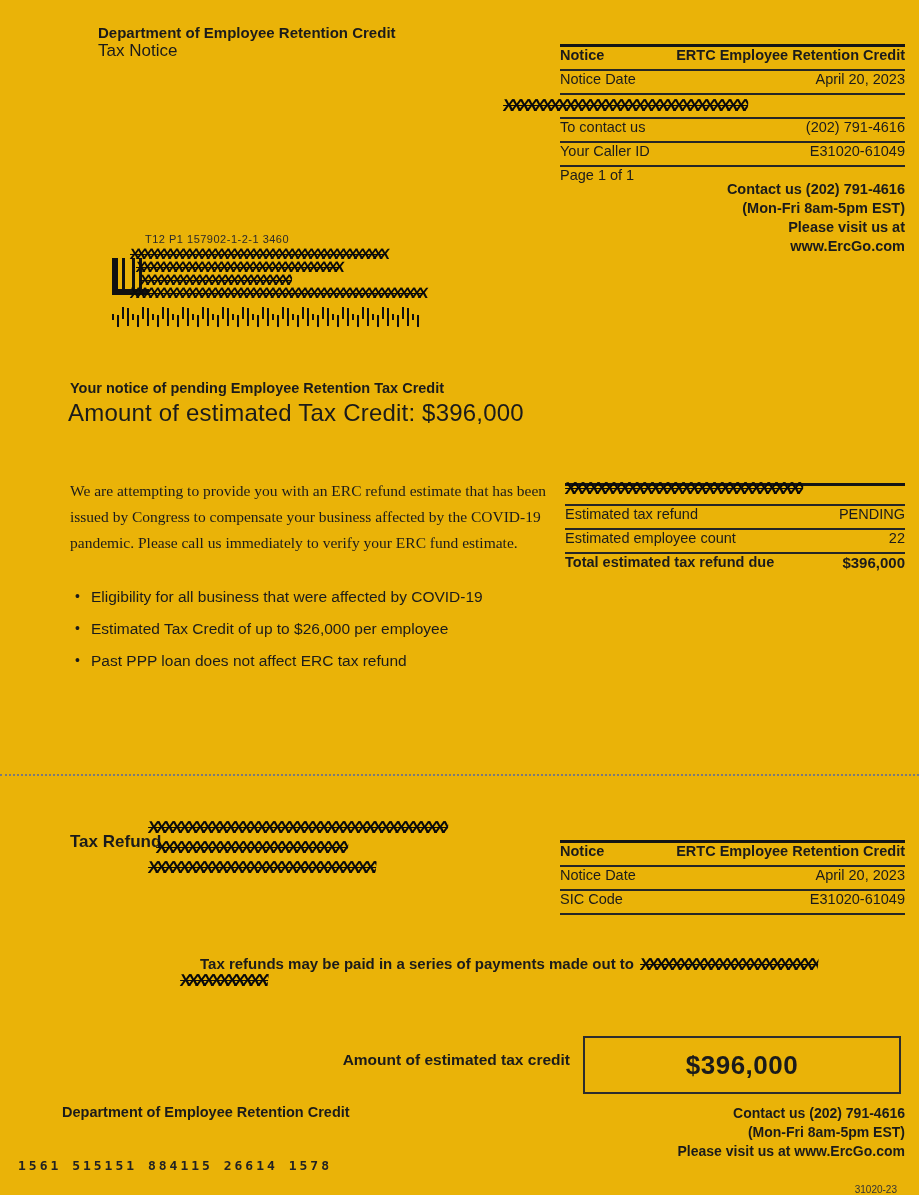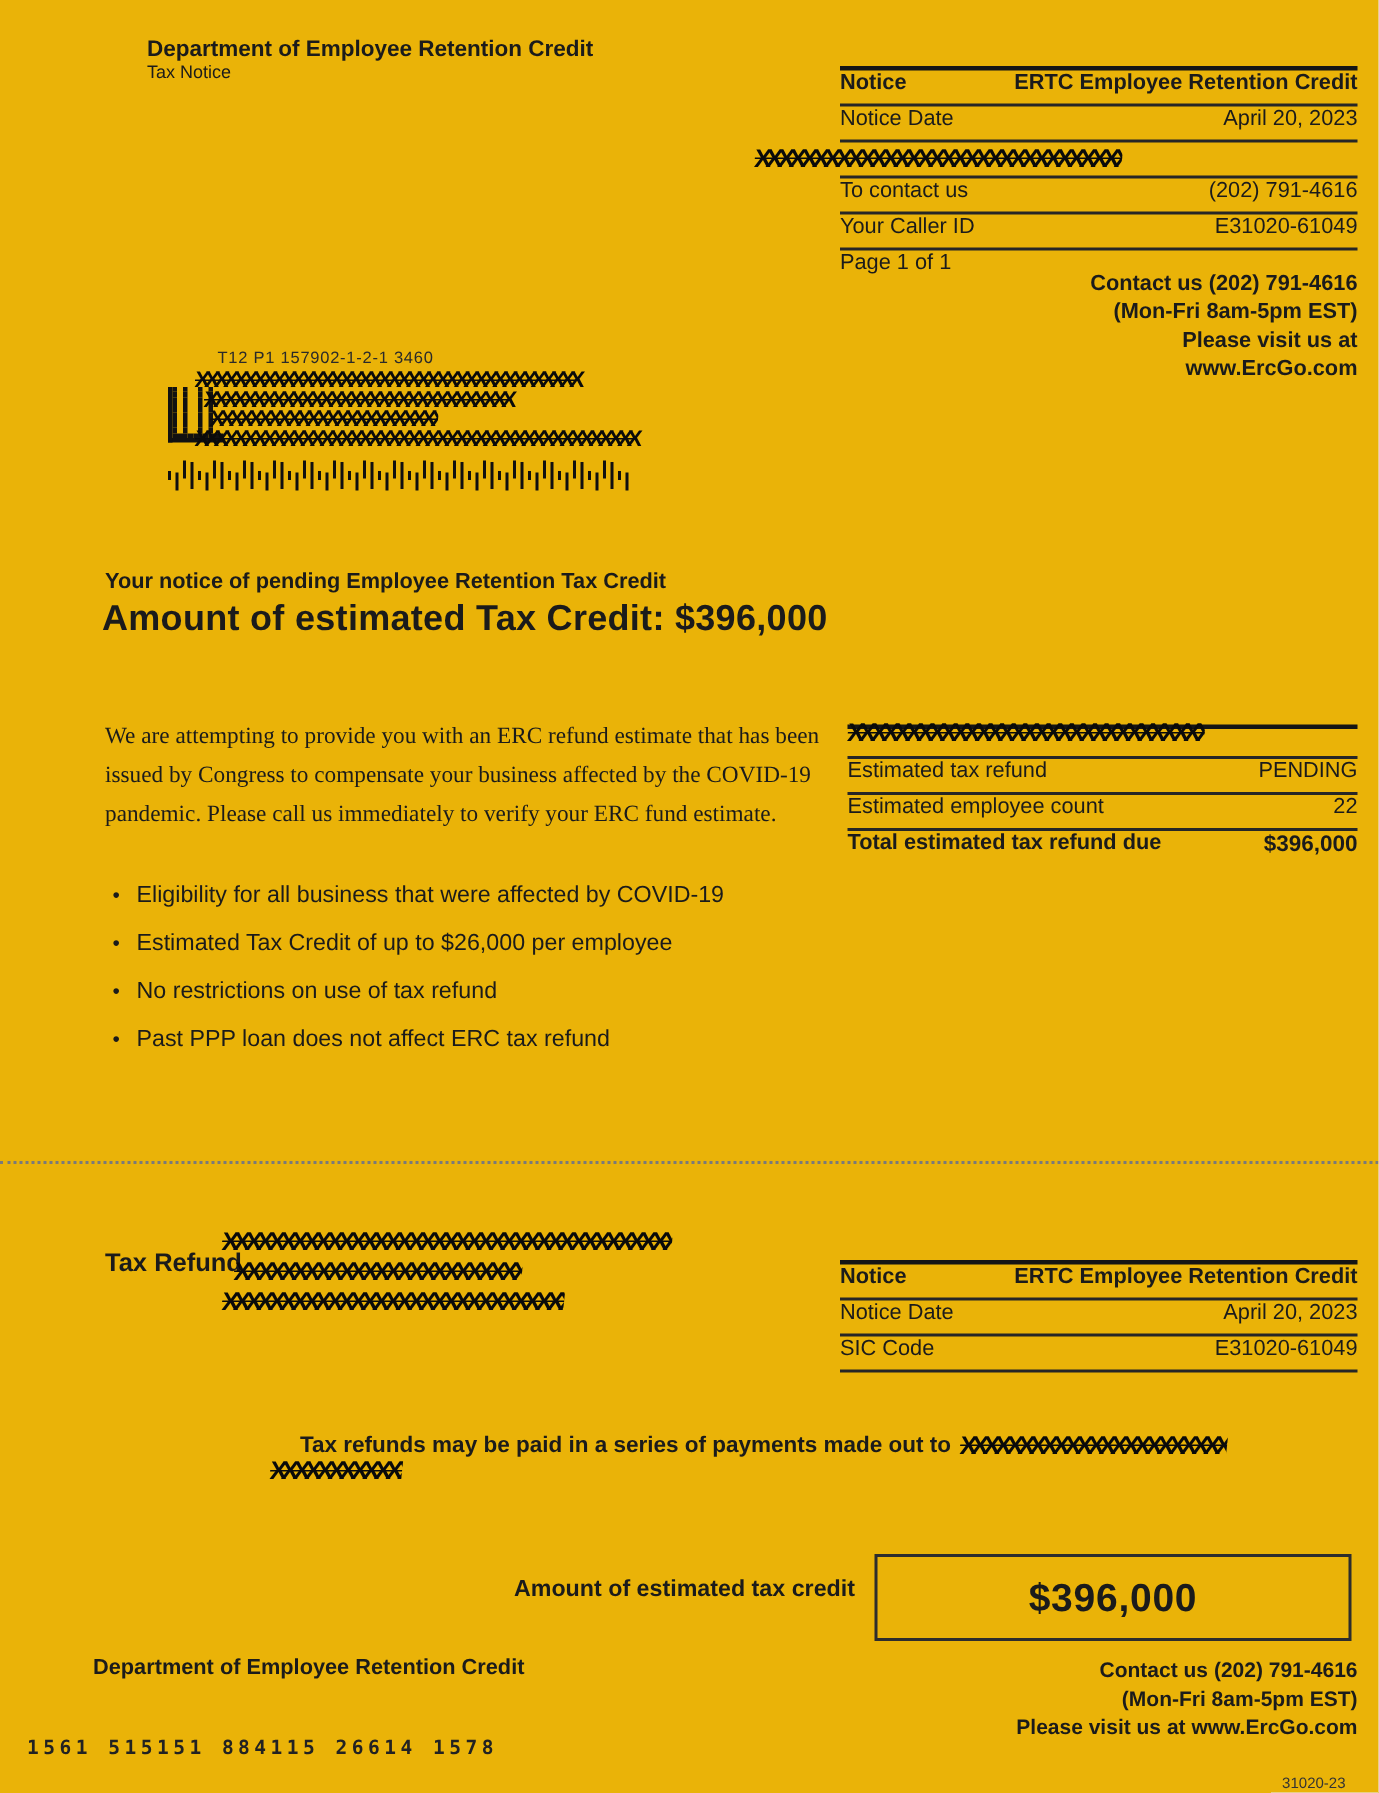--- a/index.html
+++ b/index.html
@@ -5,21 +5,21 @@
   html,body{margin:0;padding:0;background:#e8e8e8;}
   .page{
     position:relative;width:919px;height:1195px;margin:0 auto;
     background:#eab308;color:#1b1b1b;overflow:hidden;
     font-family:"Liberation Sans","DejaVu Sans",sans-serif;
   }
   .abs{position:absolute;}
 
   
   .dept-title{font-size:15px;font-weight:700;}
-  .doc-type{font-size:12px;}
+  .doc-type{font-size:17px;}
 
   
   .itable{position:absolute;font-size:14.5px;}
   .irow{position:relative;display:flex;justify-content:space-between;align-items:flex-start;
         height:22px;border-bottom:2px solid #262626;}
   .irow.head{border-top:3px solid #151515;font-weight:700;}
   .irow.lastrow{border-bottom:none;}
   .ilabel{white-space:nowrap;}
   .ival{white-space:nowrap;text-align:right;}
 
@@ -42,21 +42,21 @@
   .dmx i.f{background:#111;}
   .pbar{display:flex;align-items:center;height:20px;}
   .pbar i{display:inline-block;width:2px;margin-right:3px;background:#101010;}
   .pbar i.t0{height:18px;}
   .pbar i.t1{height:12px;align-self:flex-start;}
   .pbar i.t2{height:12px;align-self:flex-end;}
   .pbar i.t3{height:6px;}
 
   
   .kicker{font-size:14.5px;font-weight:700;}
-  .headline{font-size:24px;font-weight:700;letter-spacing:.2px;}
+  .headline{font-size:24px;font-weight:400;letter-spacing:.2px;}
 
   
   .para{font-size:15.5px;line-height:26px;width:478px;}
   .bullet-item{position:relative;font-size:15.5px;padding-left:18px;margin-bottom:14px;}
   .bullet-item::before{content:"•";position:absolute;left:2px;top:0;font-size:14px;}
 
   
   .erc{position:absolute;width:340px;font-size:14.5px;}
   .erc .thick{border-top:3px solid #151515;}
   .erc-title{font-size:17.5px;font-weight:700;text-decoration:underline;margin-top:4px;}
@@ -299,21 +299,20 @@
   </div>
 
   <div class="abs kicker" style="left:70px;top:380px;">Your notice of pending Employee Retention Tax Credit</div>
   <div class="abs headline" style="left:68px;top:399px;">Amount of estimated Tax Credit: $396,000</div>
 
   <div class="abs para" style="left:70px;top:478px;font-family:Liberation Serif, serif;">We are attempting to provide you with an ERC refund estimate that has been issued by Congress to compensate your business affected by the COVID-19 pandemic. Please call us immediately to verify your ERC fund estimate.</div>
 
   <div class="abs" style="left:73px;top:588px;width:500px;">
     <div class="bullet-item">Eligibility for all business that were affected by COVID-19</div>
     <div class="bullet-item">Estimated Tax Credit of up to $26,000 per employee</div>
-    <div class="bullet-item">No restrictions on use of tax refund</div>
     <div class="bullet-item">Past PPP loan does not affect ERC tax refund</div>
   </div>
 
   <div class="erc" style="left:565px;top:483px;">
     <div class="thick"></div>
     <div class="redact tall" style="width:238px;display:block;margin-top:-5px;">XXXXXXXXXXXXXXXXXXXXXXXXXXXXXXXXXX</div>
     <div style="margin-top:7px;border-top:2px solid #262626;">
       <div class="irow">
         <span class="ilabel">Estimated tax refund</span>
         <span class="ival">PENDING</span>

